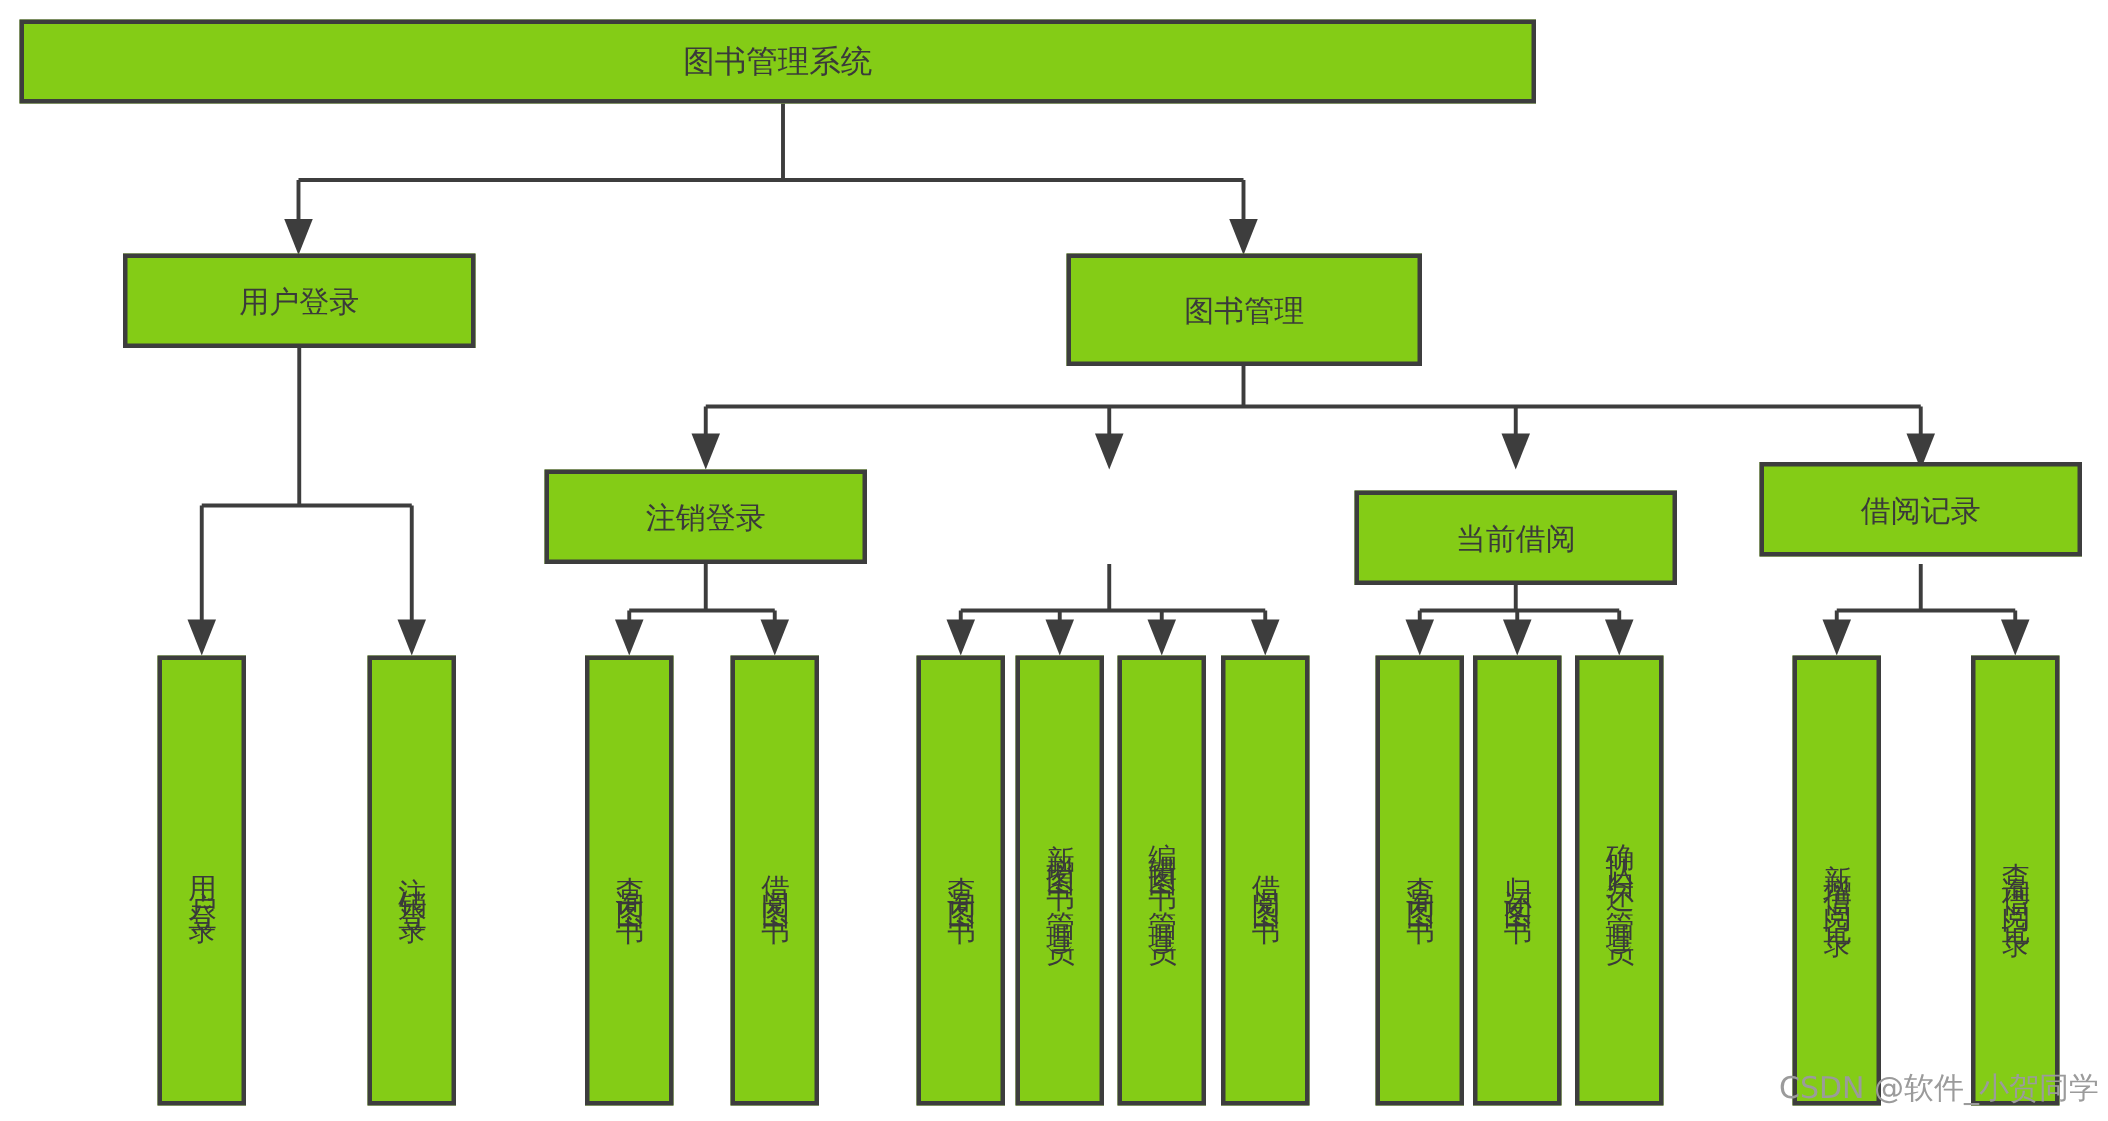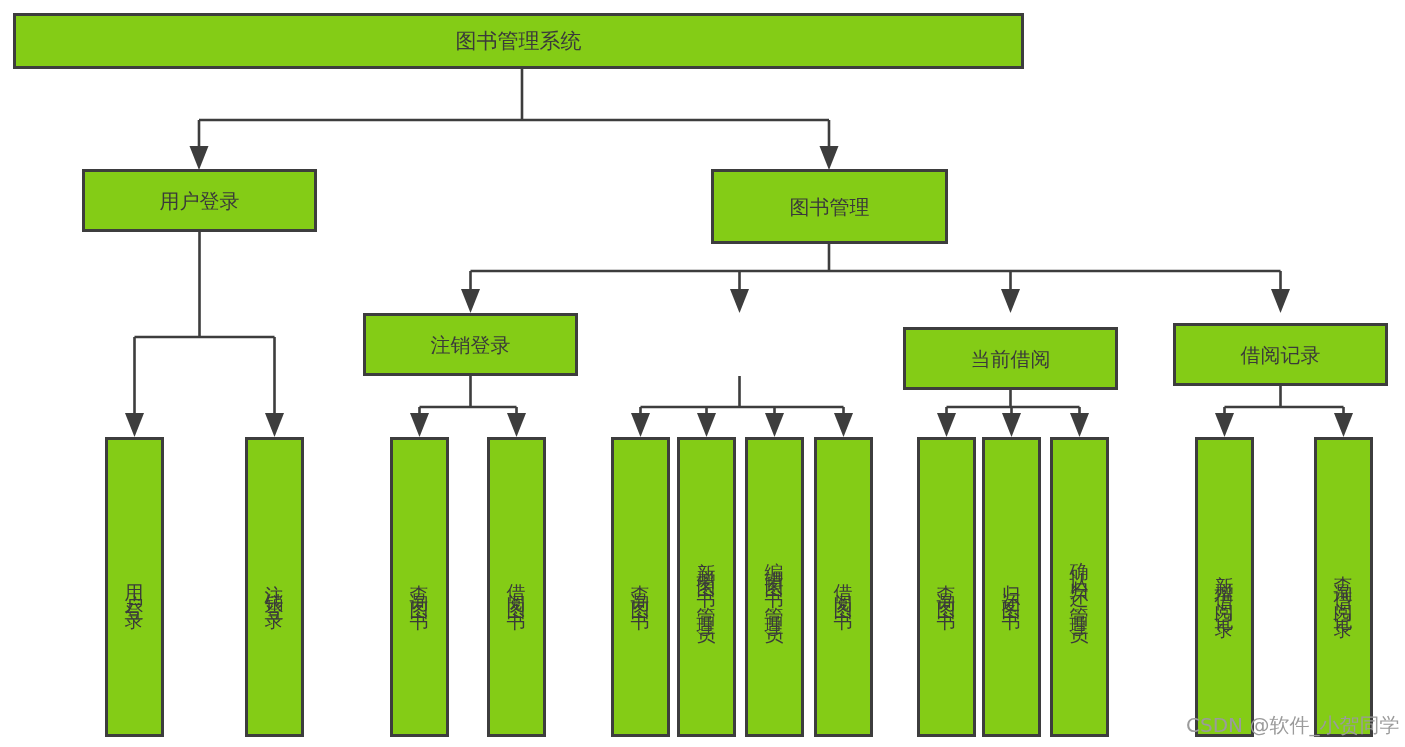--- a/index.html
+++ b/index.html
@@ -137,21 +137,21 @@
   <div class="box" style="left:711px;top:169px;width:237px;height:75px;">
     <span class="h-label">图书管理</span>
   </div>
 
   <div class="box" style="left:363px;top:313px;width:215px;height:63px;">
     <span class="h-label">注销登录</span>
   </div>
   <div class="box" style="left:903px;top:327px;width:215px;height:63px;">
     <span class="h-label">当前借阅</span>
   </div>
-  <div class="box" style="left:1173px;top:323px;width:215px;height:63px;">
+  <div class="box" style="left:1173px;top:308px;width:215px;height:63px;">
     <span class="h-label">借阅记录</span>
   </div>
 
   <div class="box" style="left:105px;top:437px;width:59px;height:300px;">
     <span class="v-label">用户登录</span>
   </div>
   <div class="box" style="left:245px;top:437px;width:59px;height:300px;">
     <span class="v-label">注销登录</span>
   </div>
 

